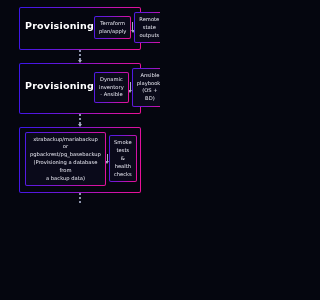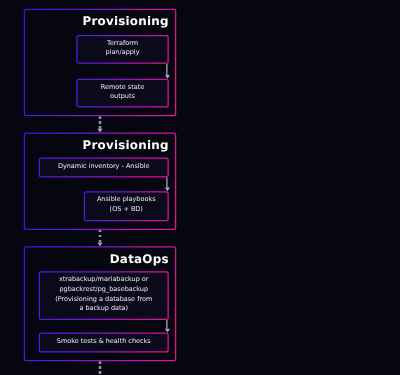--- a/index.html
+++ b/index.html
@@ -33,22 +33,22 @@
     box-sizing: border-box;
     padding: 1px;
     border-radius: 2px;
     background: linear-gradient(100deg, #3b16e8 0%, #6a17d8 38%, #c312b0 72%, #ec1197 100%);
   }
   .group-inner {
     background: #05060f;
     border-radius: 1px;
     padding: 4px 5px 6px 5px;
     display: flex;
-    flex-direction: column;
-    align-items: flex-end;
+    flex-direction: row;
+    align-items: center;
   }
   .group-title {
     font-size: 9.5px;
     font-weight: bold;
     letter-spacing: .2px;
     color: #ffffff;
     text-align: center;
     margin: 1px 0 5px 0;
     line-height: 1;
     white-space: nowrap;
@@ -155,21 +155,20 @@
     </div>
   </div>
 
   <div class="conn dashed h10">
     <div class="stem"></div>
       <div class="head"></div>
   </div>
 
   <div class="group">
     <div class="group-inner">
-      <div class="group-title">DataOps</div>
 
       <div class="node w-wide">
         <div class="node-inner">xtrabackup/mariabackup or
 pgbackrest/pg_basebackup
 (Provisioning a database from
 a backup data)</div>
       </div>
 
       <div class="conn solid h7">
         <div class="stem"></div>

